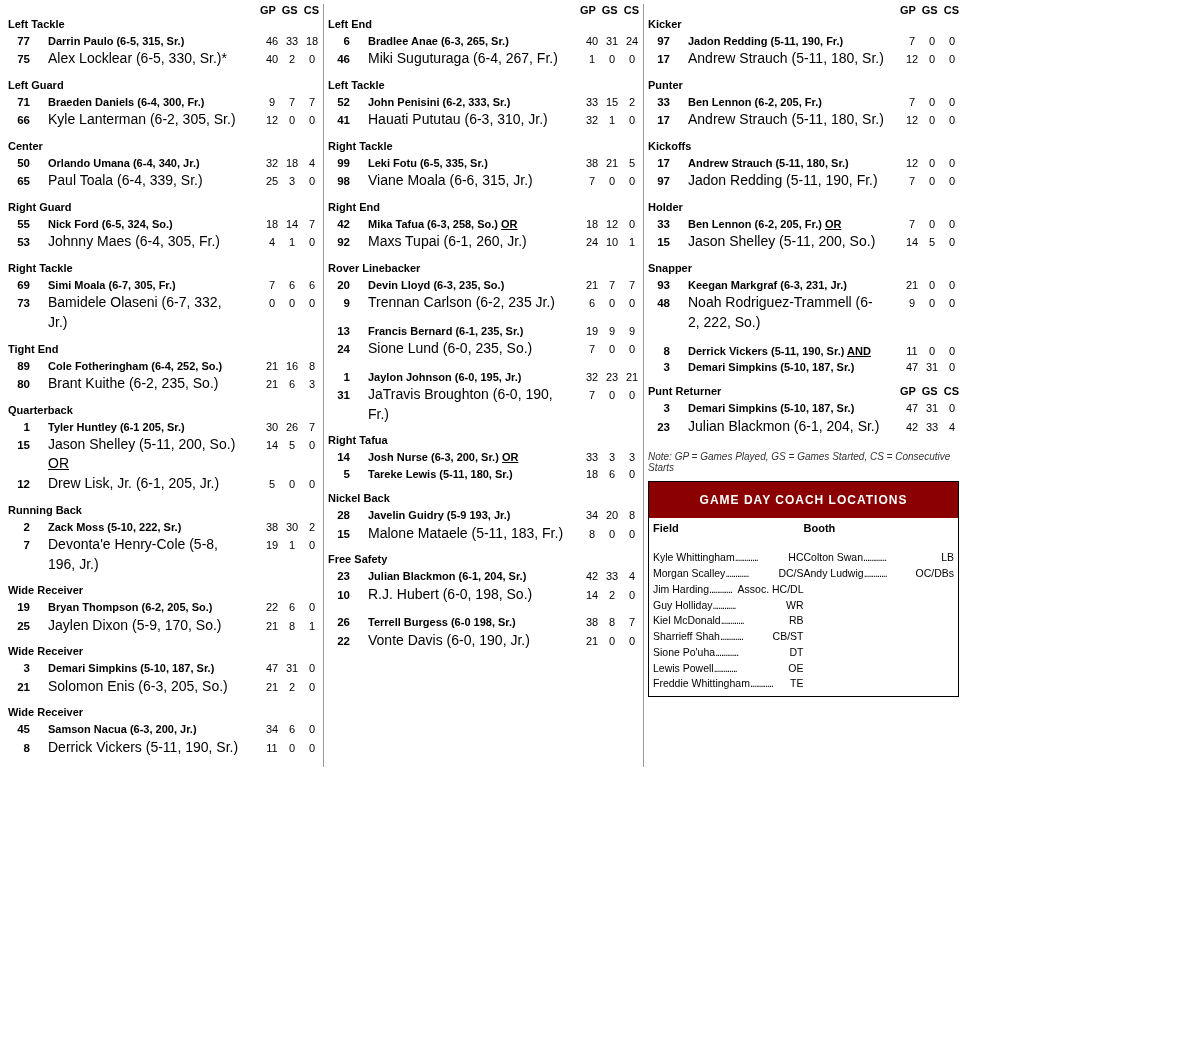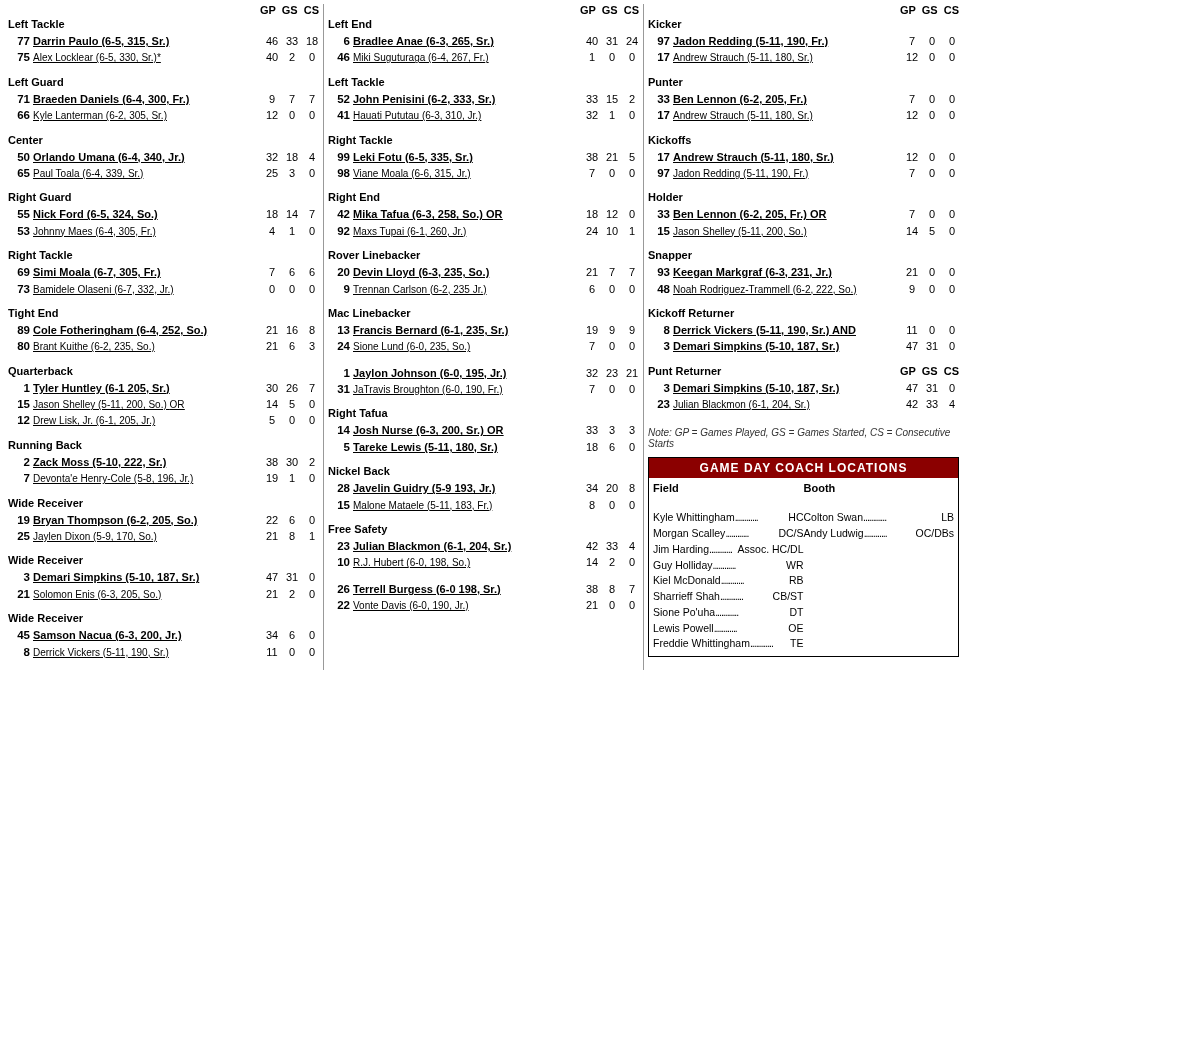--- a/index.html
+++ b/index.html
@@ -28,37 +28,37 @@
     }
     .position-header {
       font-weight: bold;
       font-size: 11px;
       margin-bottom: 1px;
     }
     .player-row {
       display: flex;
       align-items: baseline;
       line-height: 1.4;
+      gap: 15px;
     }
     .player-number {
       font-weight: bold;
       font-size: 11.5px;
       min-width: 22px;
       text-align: right;
       margin-right: 3px;
     }
     .player-info {
       font-weight: bold;
       font-size: 11px;
       flex: 1;
-      text-decoration: underline;
     }
     .player-info.normal {
       font-weight: normal;
-      font-size: 10px;
+      font-size: 14px;
     }
     .stats {
       display: flex;
       gap: 6px;
       min-width: 60px;
       justify-content: flex-end;
       font-size: 11px;
     }
     .stat-val {
       min-width: 14px;
@@ -92,21 +92,21 @@
     .game-day-box {
       margin-top: 8px;
       border: 1px solid #000;
     }
     .game-day-header {
       background: #8B0000;
       color: #fff;
       font-weight: bold;
       font-size: 12px;
       text-align: center;
-      padding: 3px 0;
+      padding: 11px 0;
       letter-spacing: 1px;
     }
     .game-day-content {
       display: flex;
       padding: 4px;
     }
     .game-day-field, .game-day-booth {
       flex: 1;
     }
     .game-day-section-title {
@@ -544,24 +544,20 @@
           <span class="player-number">9</span>
           <span class="player-info normal">Trennan Carlson (6-2, 235 Jr.)</span>
           <div class="stats">
             <span class="stat-val">6</span>
             <span class="stat-val">0</span>
             <span class="stat-val">0</span>
           </div>
         </div>
       </div>
       <div class="position-group">
-        <div class="header-row">
-          <div class="position-header">Mac Linebacker</div>
-          <div class="header-spacer"></div>
-        </div>
         <div class="player-row">
           <span class="player-number">13</span>
           <span class="player-info">Francis Bernard (6-1, 235, Sr.)</span>
           <div class="stats">
             <span class="stat-val">19</span>
             <span class="stat-val">9</span>
             <span class="stat-val">9</span>
           </div>
         </div>
         <div class="player-row">
@@ -811,24 +807,20 @@
           <span class="player-number">48</span>
           <span class="player-info normal">Noah Rodriguez-Trammell (6-2, 222, So.)</span>
           <div class="stats">
             <span class="stat-val">9</span>
             <span class="stat-val">0</span>
             <span class="stat-val">0</span>
           </div>
         </div>
       </div>
       <div class="position-group">
-        <div class="header-row">
-          <div class="position-header">Kickoff Returner</div>
-          <div class="header-spacer"></div>
-        </div>
         <div class="player-row">
           <span class="player-number">8</span>
           <span class="player-info">Derrick Vickers (5-11, 190, Sr.) <u>AND</u></span>
           <div class="stats">
             <span class="stat-val">11</span>
             <span class="stat-val">0</span>
             <span class="stat-val">0</span>
           </div>
         </div>
         <div class="player-row">

